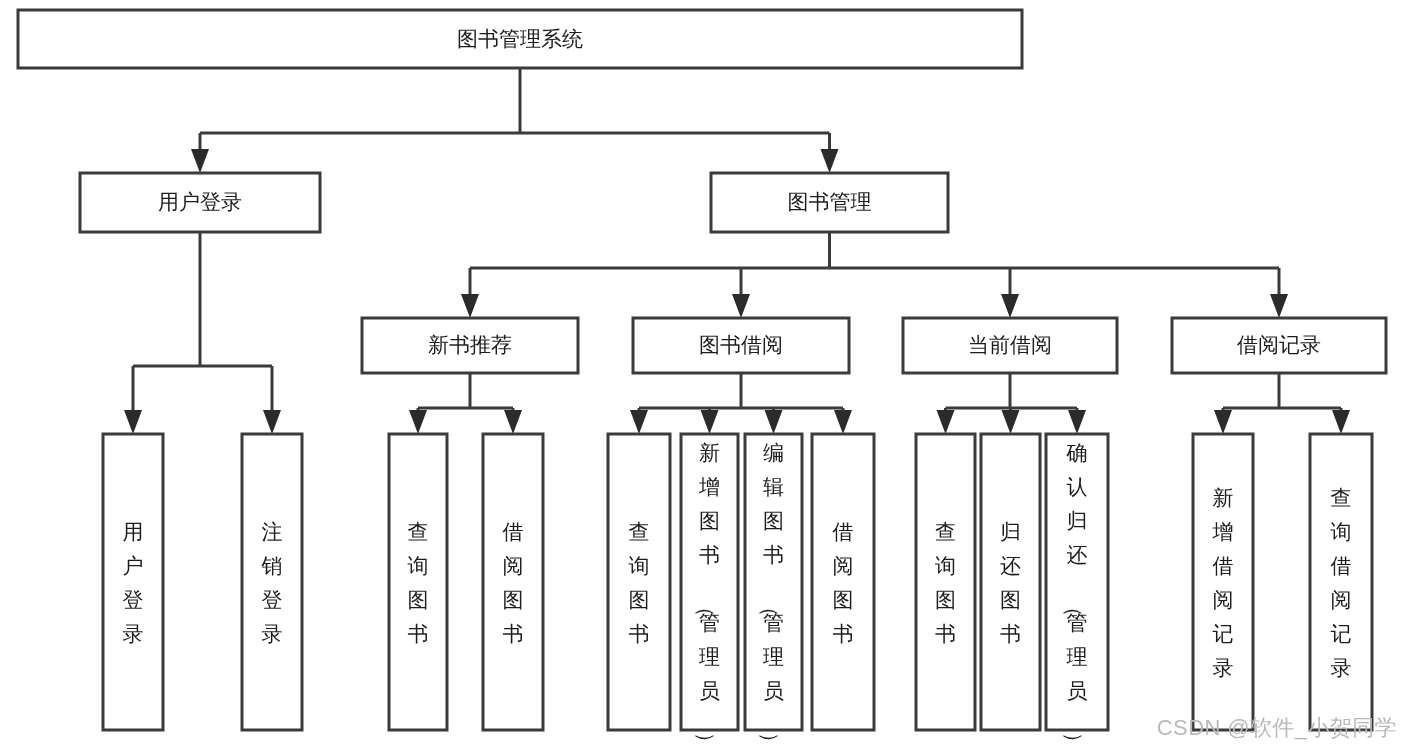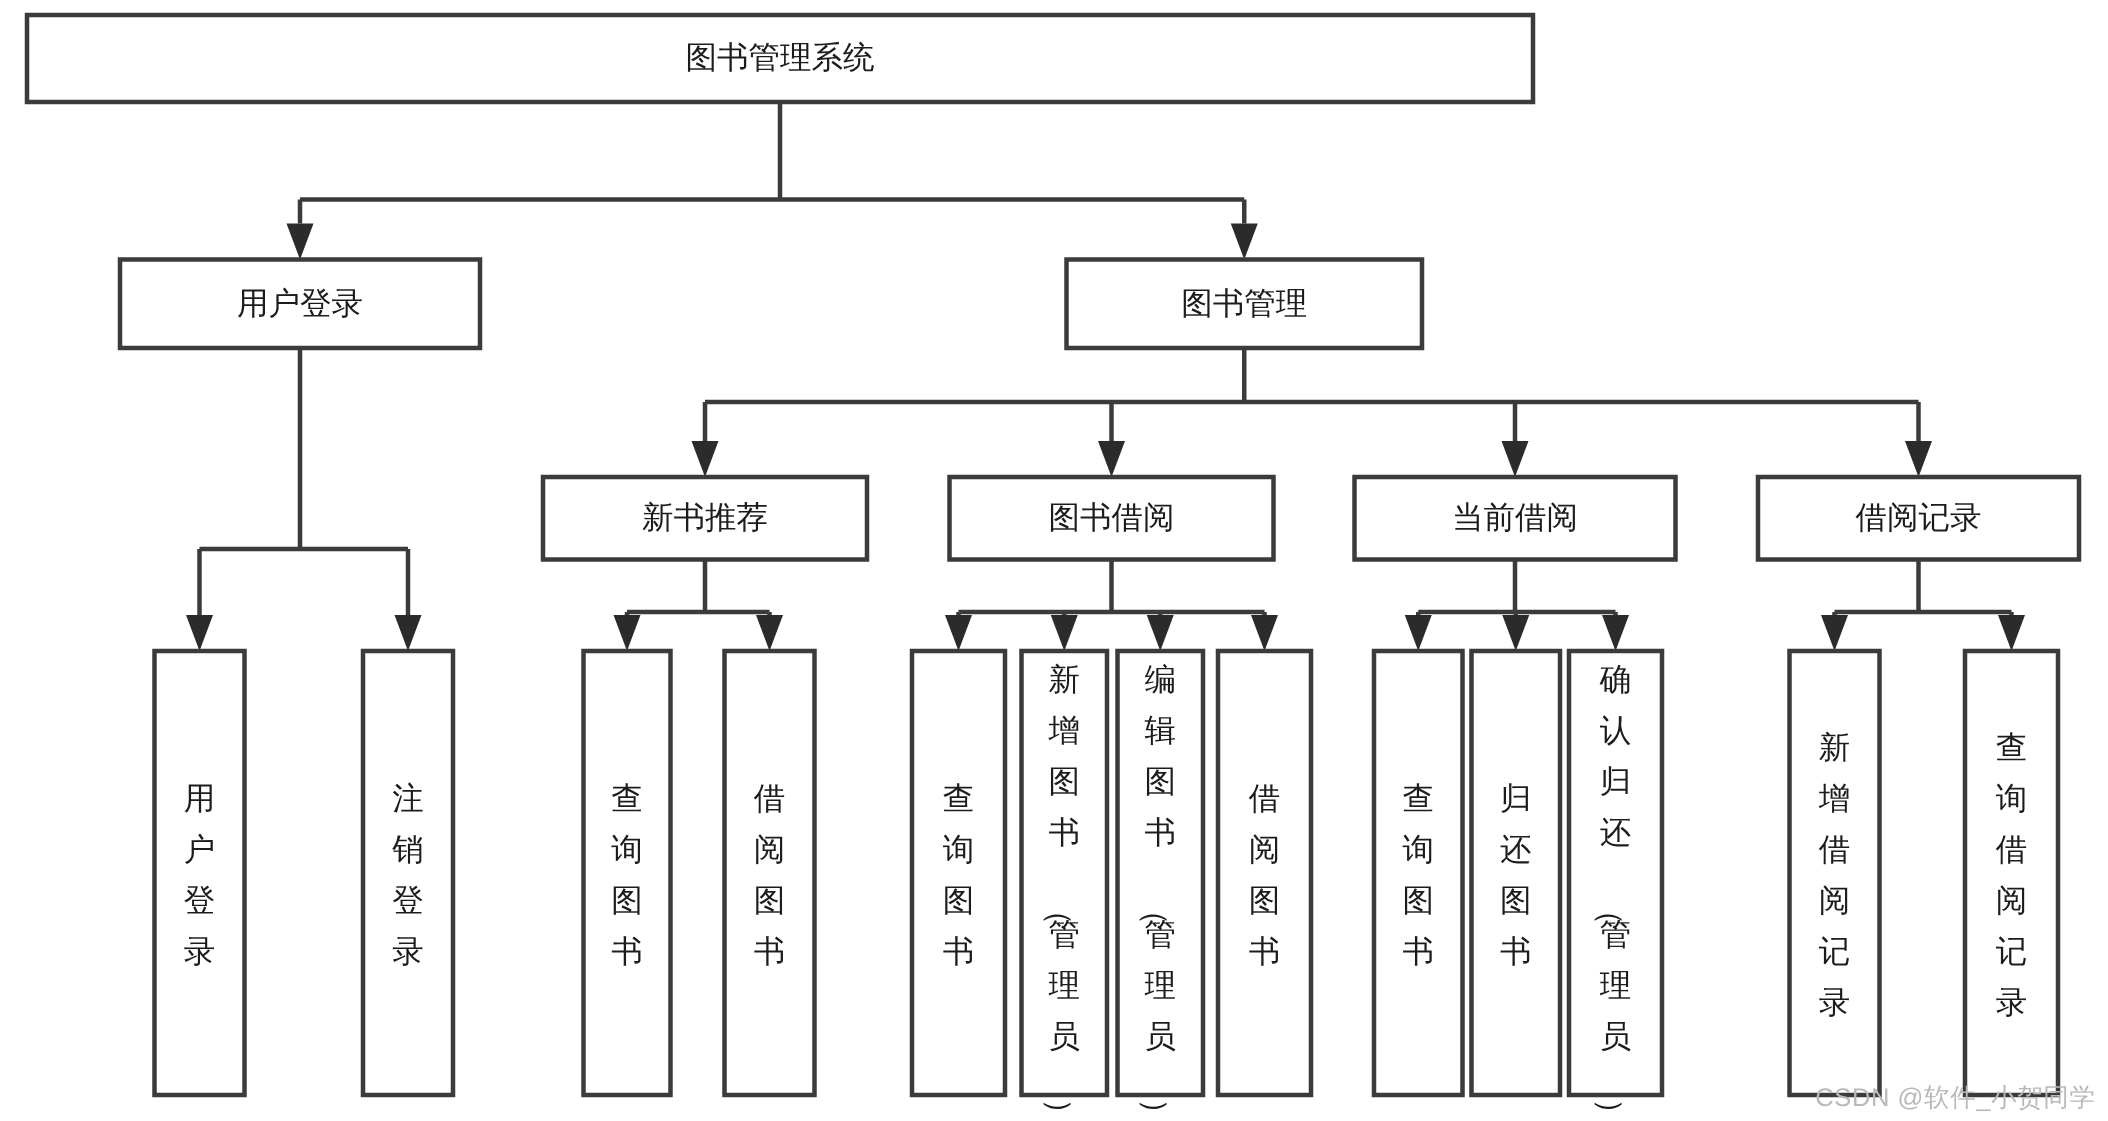--- a/index.html
+++ b/index.html
@@ -53,21 +53,21 @@
     font-family: "Liberation Sans", "DejaVu Sans", sans-serif;
     font-size: 21px;
     fill: #1c1c1c;
     text-anchor: middle;
   }
   .watermark {
     position: absolute;
     right: 8px;
     bottom: 4px;
     font-family: "Liberation Sans", "DejaVu Sans", sans-serif;
-    font-size: 17px;
+    font-size: 22px;
     color: #b9b9b9;
     white-space: nowrap;
     letter-spacing: 0.4px;
     user-select: none;
   }
 </style>
 </head>
 <body>
 
 <div id="diagram-root">

